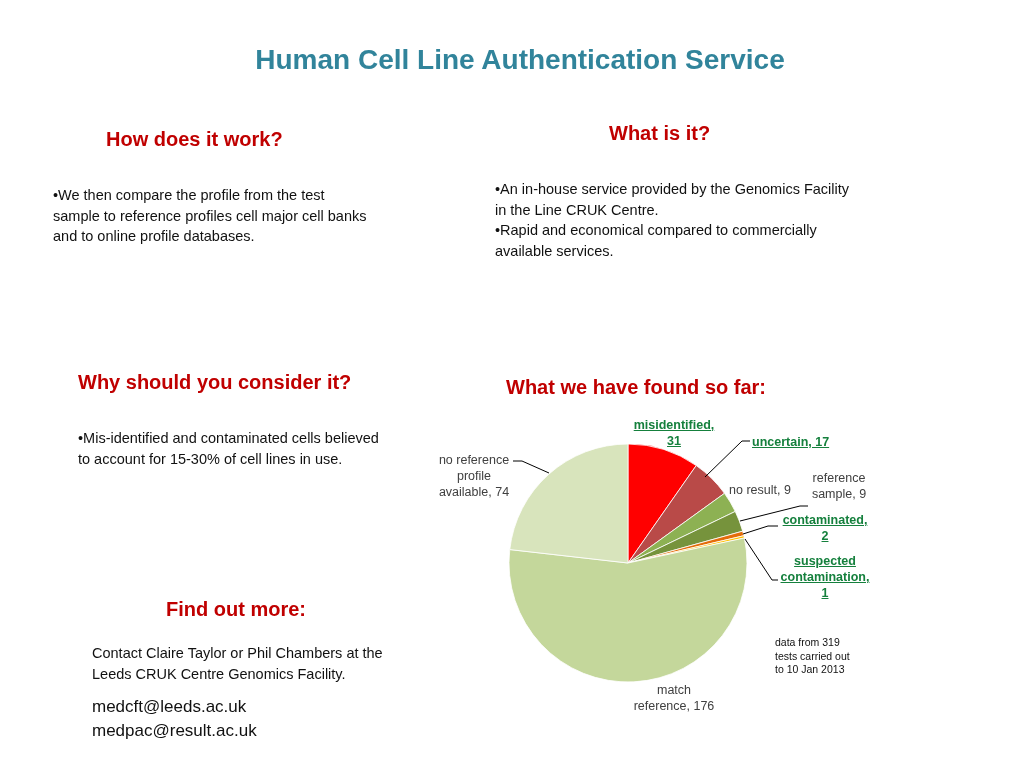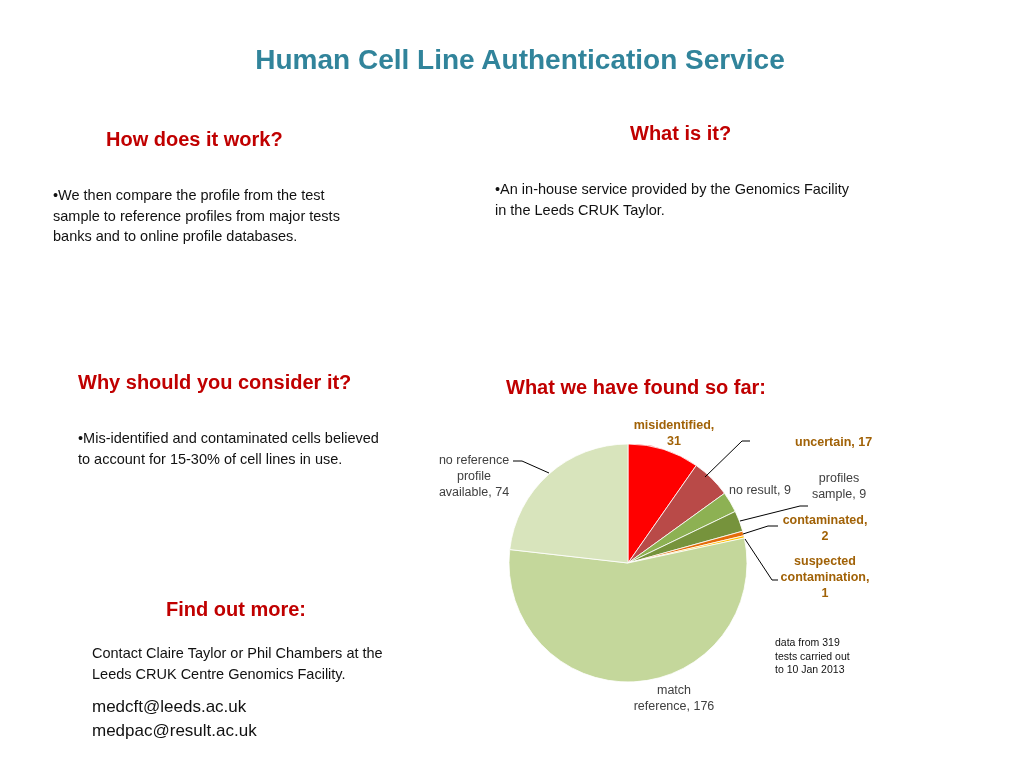--- a/index.html
+++ b/index.html
@@ -3,37 +3,38 @@
 <meta charset="utf-8">
 <style>
   html, body { margin:0; padding:0; background:#ffffff; }
   body { width:1024px; height:768px; position:relative; overflow:hidden; font-family:"Liberation Sans", sans-serif; color:#111; }
   .abs { position:absolute; }
   .title { left:0; width:1040px; top:44px; text-align:center; font-size:28px; font-weight:bold; color:#31849b; }
   .h { font-size:20px; font-weight:bold; color:#c00000; white-space:nowrap; }
   .body { font-size:14.5px; line-height:20.5px; color:#111; }
   .body p { margin:0; }
   .lbl { font-size:12.5px; line-height:16px; text-align:center; color:#404040; white-space:nowrap; }
-  .lbl.red { color:#a16207; font-weight:bold; }
+  .lbl.red { color:#15803d; font-weight:bold;text-decoration:underline; }
   .note { font-size:10.5px; line-height:13.5px; color:#111; }
   .email { font-size:17px; line-height:24px; color:#111; }
 </style>
 </head>
 <body>
 
 <div class="abs title">Human Cell Line Authentication Service</div>
 
 <div class="abs h" style="left:106px;top:128px;">How does it work?</div>
 <div class="abs body" style="left:53px;top:185px;width:320px;">
-  <p>•We then compare the profile from the test sample to reference profiles from major tests banks and to online profile databases.</p>
+  <p>•We then compare the profile from the test sample to reference profiles cell major cell banks and to online profile databases.</p>
 </div>
 
-<div class="abs h" style="left:630px;top:122px;">What is it?</div>
+<div class="abs h" style="left:609px;top:122px;">What is it?</div>
 <div class="abs body" style="left:495px;top:179px;width:360px;">
-  <p>•An in-house service provided by the Genomics Facility in the Leeds CRUK Taylor.</p>
+  <p>•An in-house service provided by the Genomics Facility in the Line CRUK Centre.</p>
+  <p>•Rapid and economical compared to commercially available services.</p>
 </div>
 
 <div class="abs h" style="left:78px;top:371px;">Why should you consider it?</div>
 <div class="abs body" style="left:78px;top:428px;width:305px;">
   <p>•Mis-identified and contaminated cells believed to account for 15-30% of cell lines in use.</p>
 </div>
 
 <div class="abs h" style="left:166px;top:598px;text-align:center;">Find out more:</div>
 <div class="abs body" style="left:92px;top:643px;width:300px;">Contact Claire Taylor or Phil Chambers at the Leeds CRUK Centre Genomics Facility.</div>
 <div class="abs email" style="left:92px;top:695px;">medcft@leeds.ac.uk</div>
@@ -58,24 +59,24 @@
     <polyline points="740,521 800,506 808,506"></polyline>
     <polyline points="743,534 768,526 778,526"></polyline>
     <polyline points="745,539 772,580 778,580"></polyline>
   </g>
 </svg>
 
 <div class="abs lbl red" style="left:622px;top:417px;width:104px;">
   <div>misidentified,</div>
     <div>31</div>
 </div>
-<div class="abs lbl red" style="left:752px;top:434px;margin-left:43px;">uncertain, 17</div>
+<div class="abs lbl red" style="left:752px;top:434px;">uncertain, 17</div>
 <div class="abs lbl" style="left:729px;top:482px;">no result, 9</div>
 <div class="abs lbl" style="left:806px;top:470px;width:66px;">
-  <div>profiles</div>
+  <div>reference</div>
     <div>sample, 9</div>
 </div>
 <div class="abs lbl red" style="left:778px;top:512px;width:94px;">
   <div>contaminated,</div>
     <div>2</div>
 </div>
 <div class="abs lbl red" style="left:776px;top:553px;width:98px;">
   <div>suspected</div>
     <div>contamination,</div>
     <div>1</div>

